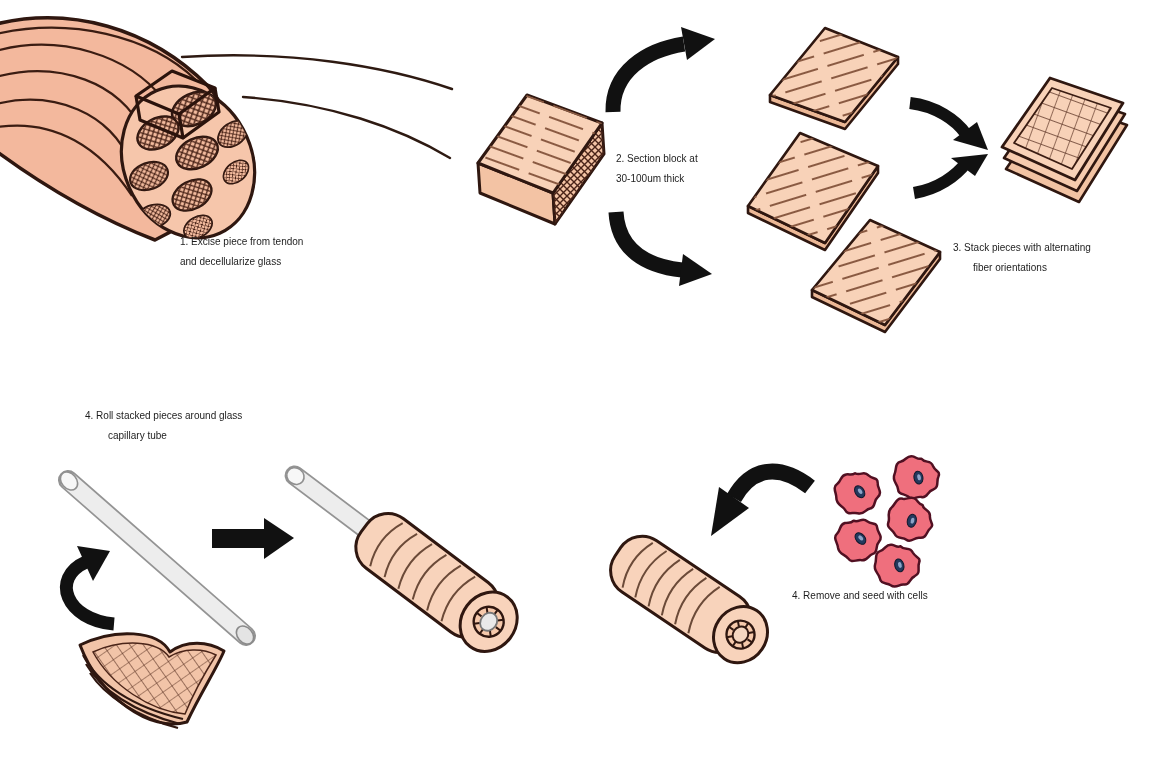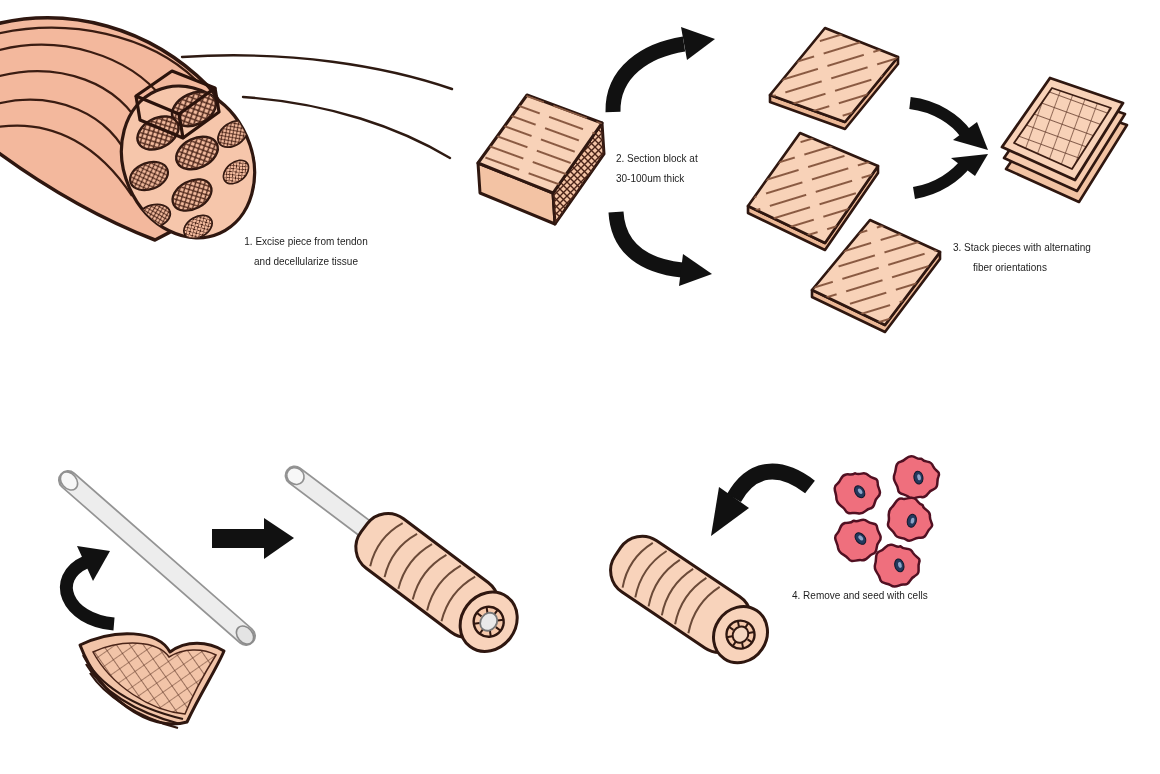--- a/index.html
+++ b/index.html
@@ -6,21 +6,21 @@
   body{
     width:1160px;height:774px;overflow:hidden;position:relative;
     background:#ffffff;font-family:"Liberation Sans",sans-serif;
   }
   svg.scene{position:absolute;left:0;top:0}
   .lbl{
     position:absolute;font-size:10px;line-height:20px;color:#1d1d1d;
     white-space:nowrap;letter-spacing:0;
   }
   .lbl .ln{display:block}
-  .center{text-align:center}
+  .center{}
   .pl20 .ln:nth-child(2){padding-left:20px}
   .pl23 .ln:nth-child(2){padding-left:23px}
 </style>
 </head>
 <body>
 
 <svg class="scene" width="1160" height="774" viewBox="0 0 1160 774">
   <defs>
     <pattern id="xh" width="7" height="7" patternUnits="userSpaceOnUse">
       <path d="M0 7L7 0M0 0L7 7" stroke="#4a2418" stroke-width="1.4" fill="none"></path>
@@ -229,31 +229,33 @@
     <use href="#cellShape" transform="translate(858 494) rotate(-8)"></use>
     <use href="#cellShape" transform="translate(916 479) rotate(15)"></use>
     <use href="#cellShape" transform="translate(909 521) rotate(40)"></use>
     <use href="#cellShape" transform="translate(859 541) rotate(-15)"></use>
     <use href="#cellShape" transform="translate(897 567) rotate(10)"></use>
   </g>
 </svg>
 
 <div class="lbl center" style="left:180px;top:232px;width:252px">
   <span class="ln">1. Excise piece from tendon</span>
-  <span class="ln">and decellularize tissue</span>
+  <span class="ln">and decellularize glass</span>
 </div>
 
 <div class="lbl" style="left:616px;top:149px">
   <span class="ln">2. Section block at</span>
   <span class="ln">30-100um thick</span>
 </div>
 
 <div class="lbl pl20" style="left:953px;top:238px">
   <span class="ln">3. Stack pieces with alternating</span>
   <span class="ln">fiber orientations</span>
 </div>
 
 <div class="lbl pl23" style="left:85px;top:406px">
+  <span class="ln">4. Roll stacked pieces around glass</span>
+  <span class="ln">capillary tube</span>
 </div>
 
 <div class="lbl" style="left:792px;top:586px">
   <span class="ln">4. Remove and seed with cells</span>
 </div>
 
 </body></html>

